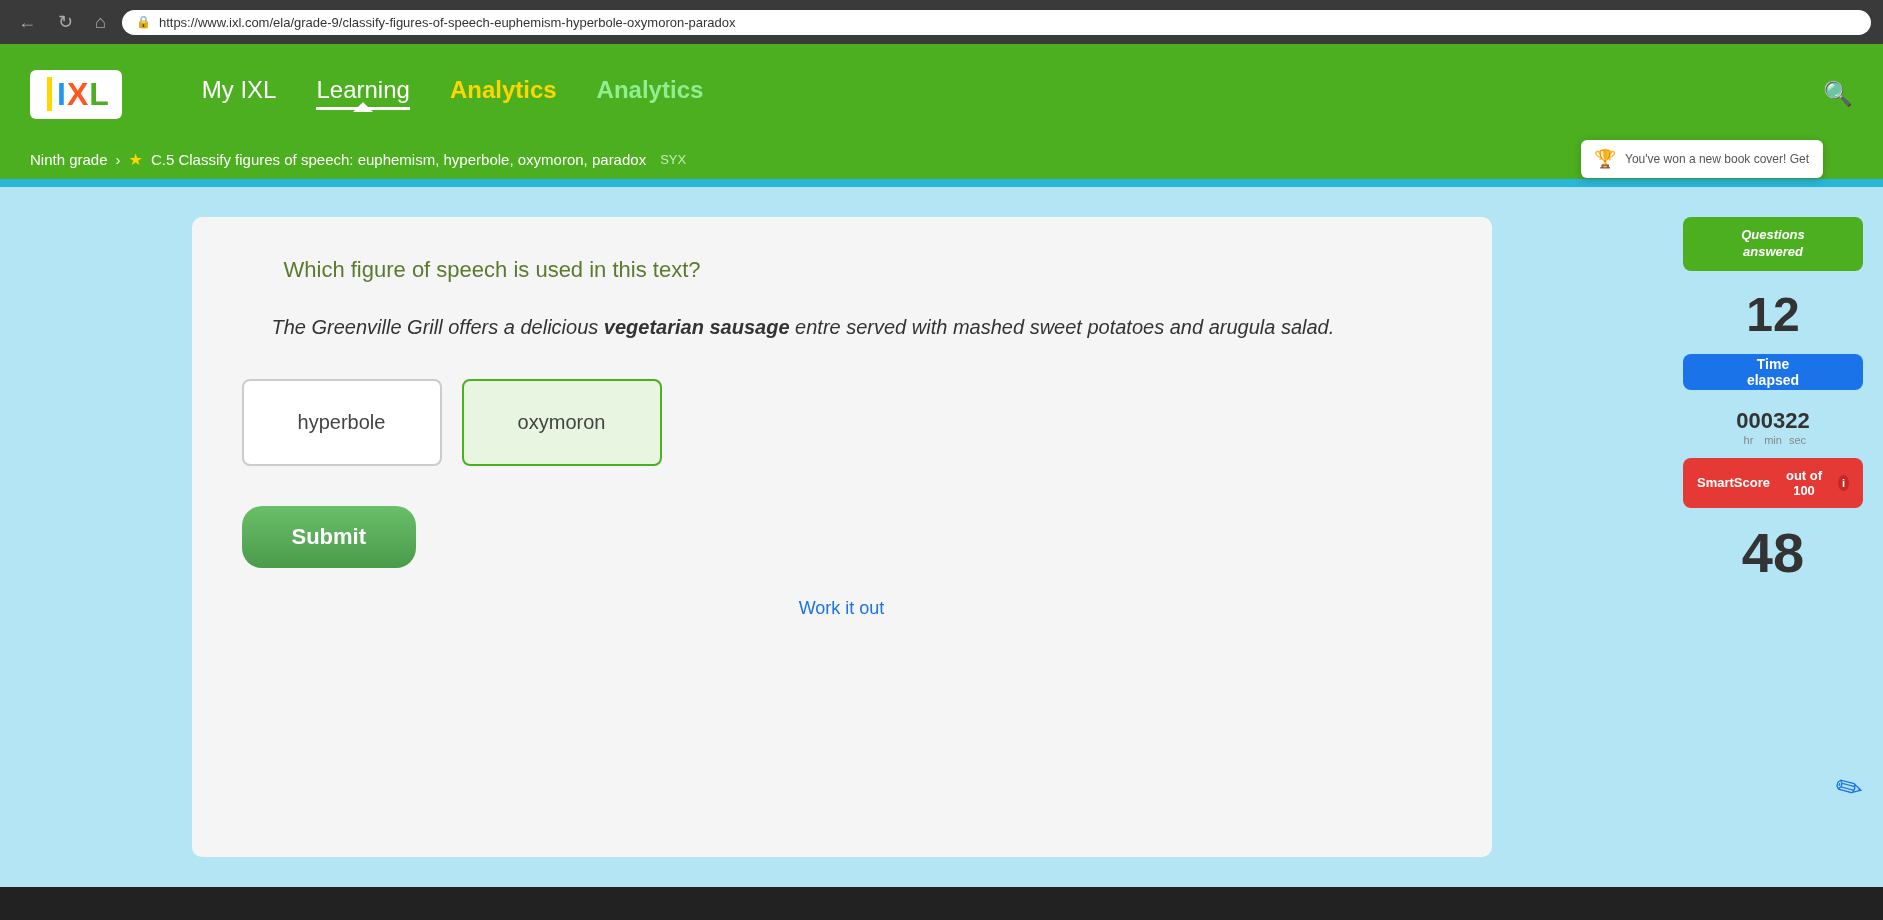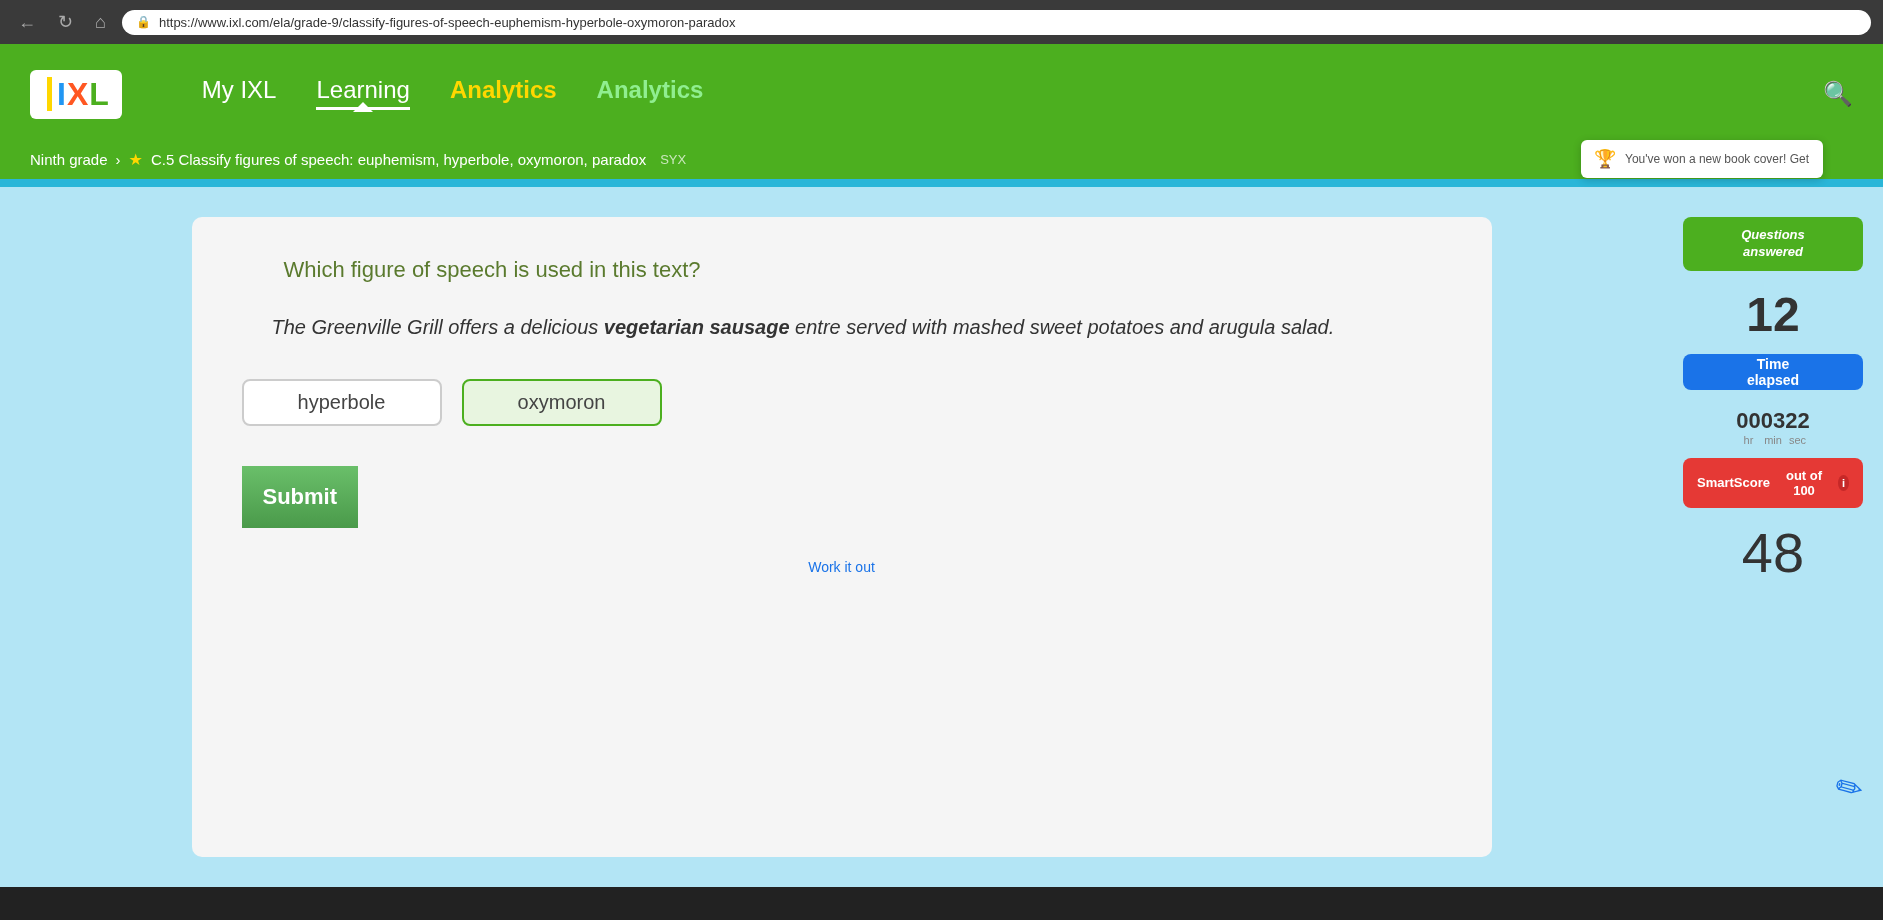--- a/index.html
+++ b/index.html
@@ -172,54 +172,54 @@
     
     .answer-choices {
       display: flex;
       gap: 20px;
       margin-bottom: 40px;
       flex-wrap: wrap;
     }
     .answer-btn {
       border: 2px solid #ccc;
       border-radius: 8px;
-      padding: 10px 40px;
+      padding: 30px 40px;
       font-size: 20px;
       color: #444;
       background: white;
       cursor: pointer;
       min-width: 200px;
       text-align: center;
     }
     .answer-btn.selected {
       border-color: #4caf1f;
       background: #e8f5e0;
     }
 
     
     .submit-btn {
       background: #5cb85c;
       color: white;
       border: none;
-      border-radius: 0;
-      padding: 18px 21px;
+      border-radius: 20px;
+      padding: 18px 50px;
       font-size: 22px;
       font-weight: 600;
       cursor: pointer;
       background: linear-gradient(to bottom, #6abf6a, #4a9a4a);
     }
 
     
     .work-it-out {
       text-align: center;
       margin-top: 30px;
     }
     .work-it-out a {
       color: #1a73e8;
-      font-size: 14px;
+      font-size: 18px;
       text-decoration: none;
     }
 
     
     .right-sidebar {
       width: 180px;
       display: flex;
       flex-direction: column;
       gap: 12px;
       flex-shrink: 0;
@@ -276,21 +276,21 @@
       font-weight: 600;
       text-align: center;
       display: flex;
       align-items: center;
       justify-content: center;
       gap: 13px;
     }
 
     .smartscore-value {
       font-size: 56px;
-      font-weight: 400;
+      font-weight: 700;
       color: #333;
       text-align: center;
     }
 
     .pencil-icon {
       position: absolute;
       bottom: 80px;
       right: 20px;
       color: #1a73e8;
       font-size: 32px;

